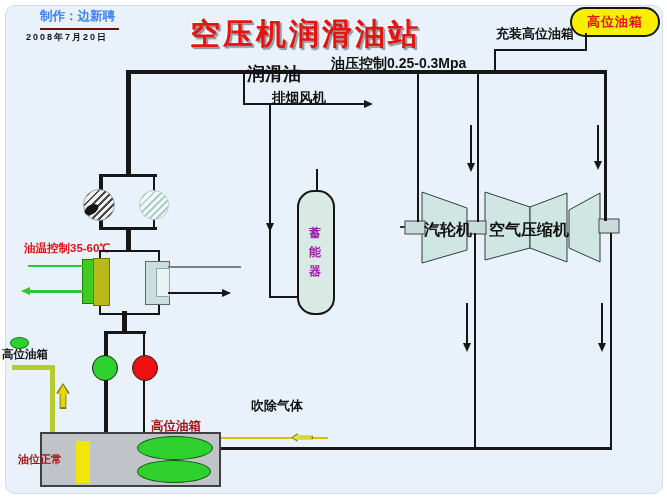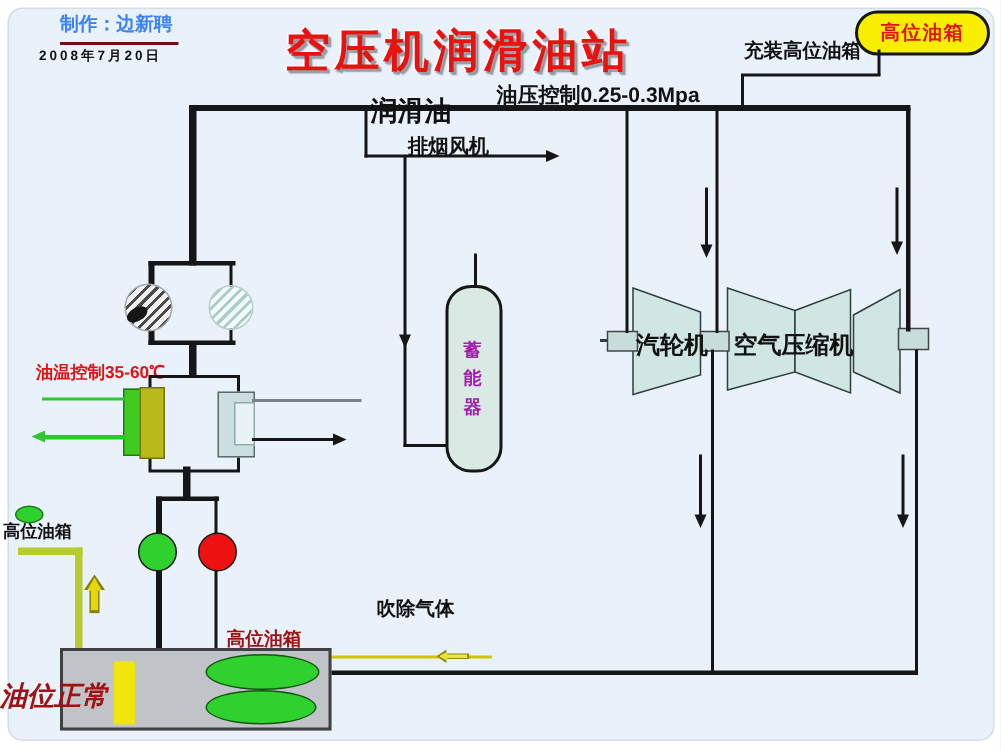--- a/index.html
+++ b/index.html
@@ -164,13 +164,13 @@
 <div class="ah ah-left-yellow" style="left:209px;top:434px;"></div>
 <div class="valve">
     <div class="in"></div>
   </div>
 
 <div class="tank"></div>
 <div class="ybar"></div>
 <div class="gel" style="left:137px;top:436px;width:74px;height:22px;"></div>
 <div class="gel" style="left:137px;top:460px;width:72px;height:21px;"></div>
 <div class="lbl darkred" style="left:151px;top:418px;font-size:12.5px;z-index:5;">高位油箱</div>
-<div class="lbl darkred" style="left:0;top:452px;font-size:18px;z-index:5;font-style:italic;">油位正常</div>
+<div class="lbl darkred" style="left:18px;top:452px;font-size:11px;z-index:5;">油位正常</div>
 
 </body></html>

